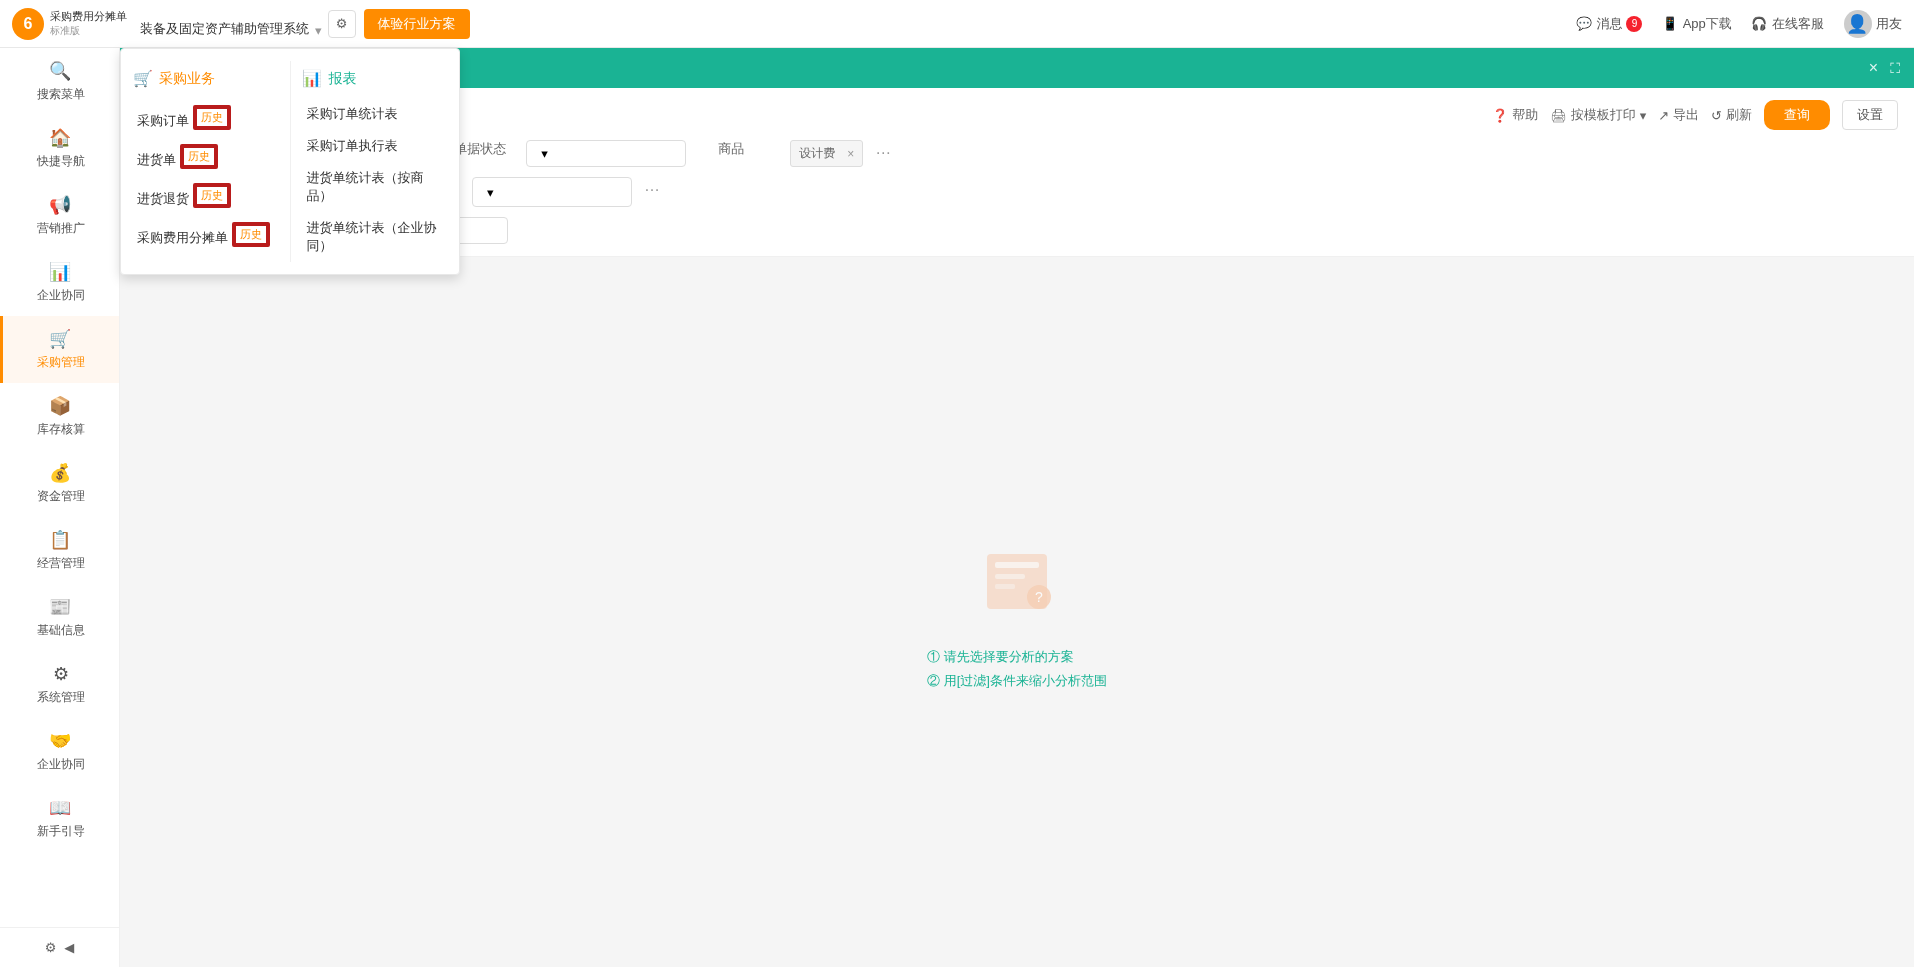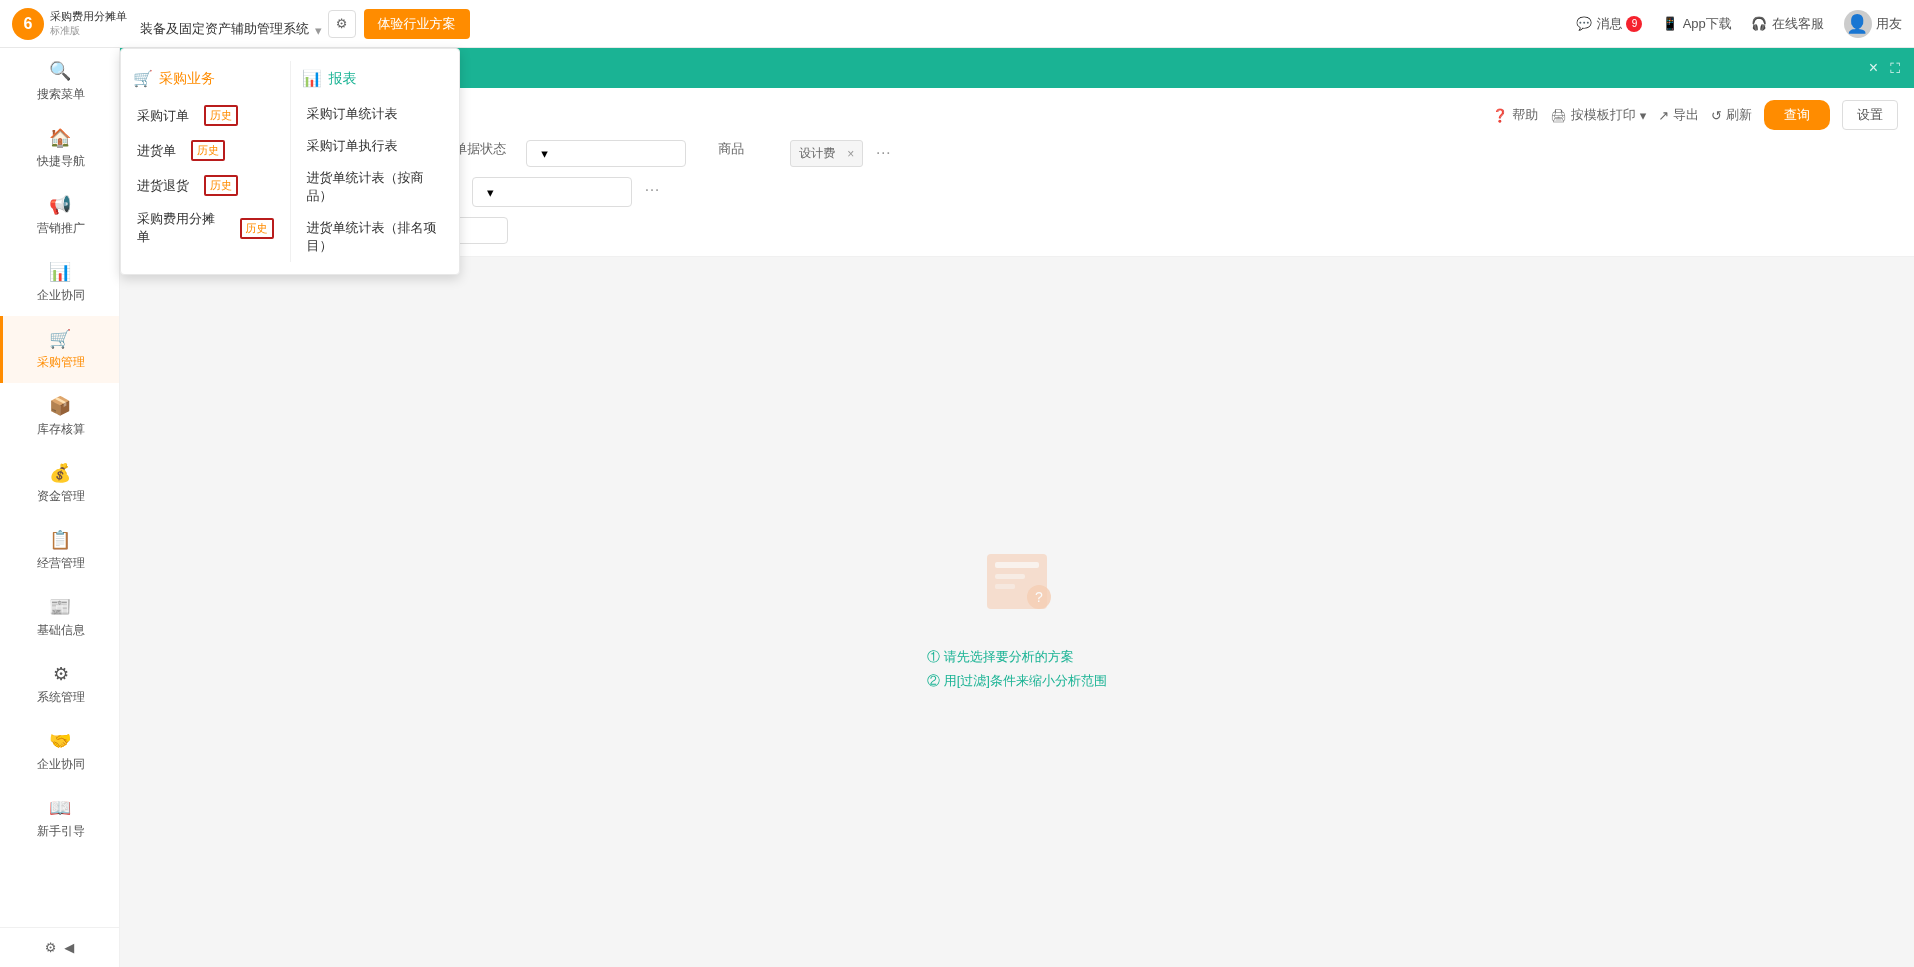--- a/index.html
+++ b/index.html
@@ -248,29 +248,29 @@
     .menu-col-title-icon {
       font-size: 16px;
     }
     .menu-col + .menu-col {
       border-left: 1px solid #f0f0f0;
     }
     .menu-col-title.reports {
       color: #1ab394;
     }
     .menu-item {
-      display: flex; align-items: center;
+      display: flex; align-items: flex-end;
       padding: 7px 4px;
       cursor: pointer;
       color: #333;
       font-size: 13px;
-      gap: 15px;
+      gap: 4px;
     }
     .history-badge {
-      background: #fff; border: 2px solid #b91c1c;
+      background: #fff; border: 4px solid #b91c1c;
       color: #ff8c00; font-size: 11px;
       padding: 1px 4px; border-radius: 2px;
       flex-shrink: 0;
     }
 
     .date-range-filter {
       display: flex; align-items: center; gap: 4px;
       border: 1px solid #ddd; border-radius: 4px;
       padding: 5px 8px; background: #fff;
       font-size: 13px; color: #333;
@@ -534,17 +534,17 @@
       <div class="menu-item">
         <span>采购订单统计表</span>
       </div>
       <div class="menu-item">
         <span>采购订单执行表</span>
       </div>
       <div class="menu-item">
         <span>进货单统计表（按商品）</span>
       </div>
       <div class="menu-item">
-        <span>进货单统计表（排名项目）</span>
+        <span>进货单统计表（企业协同）</span>
       </div>
     </div>
   </div>
 </div>
 
 </body></html>

